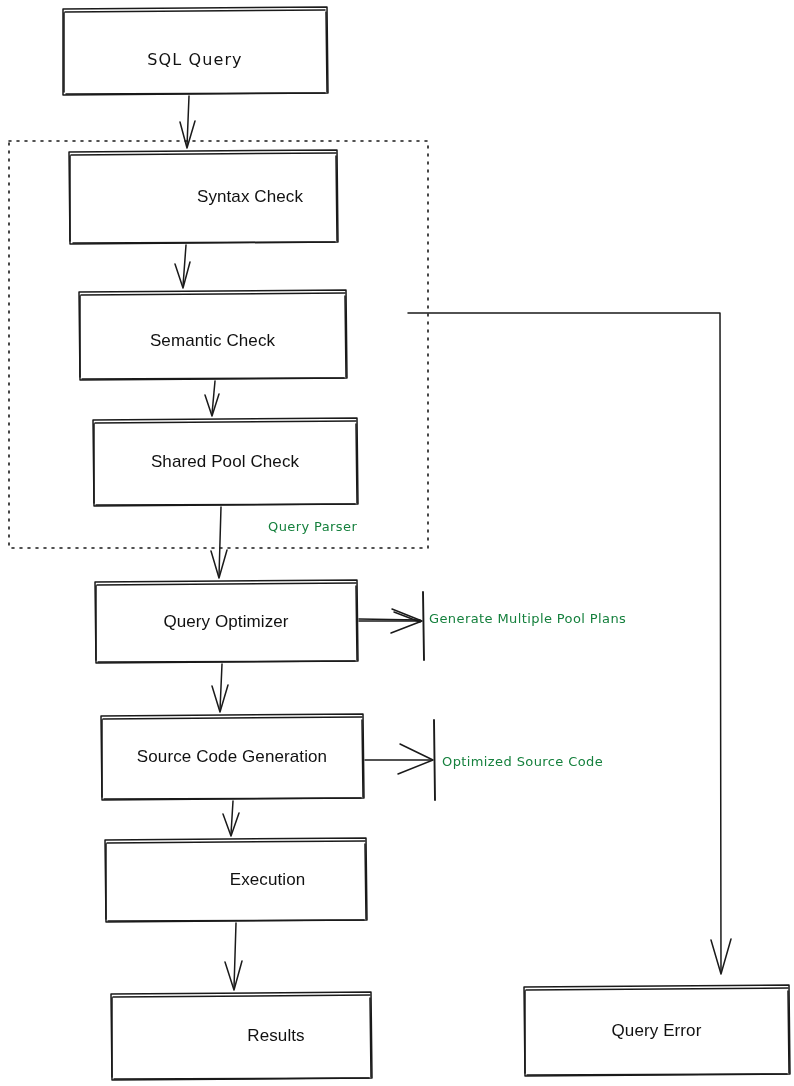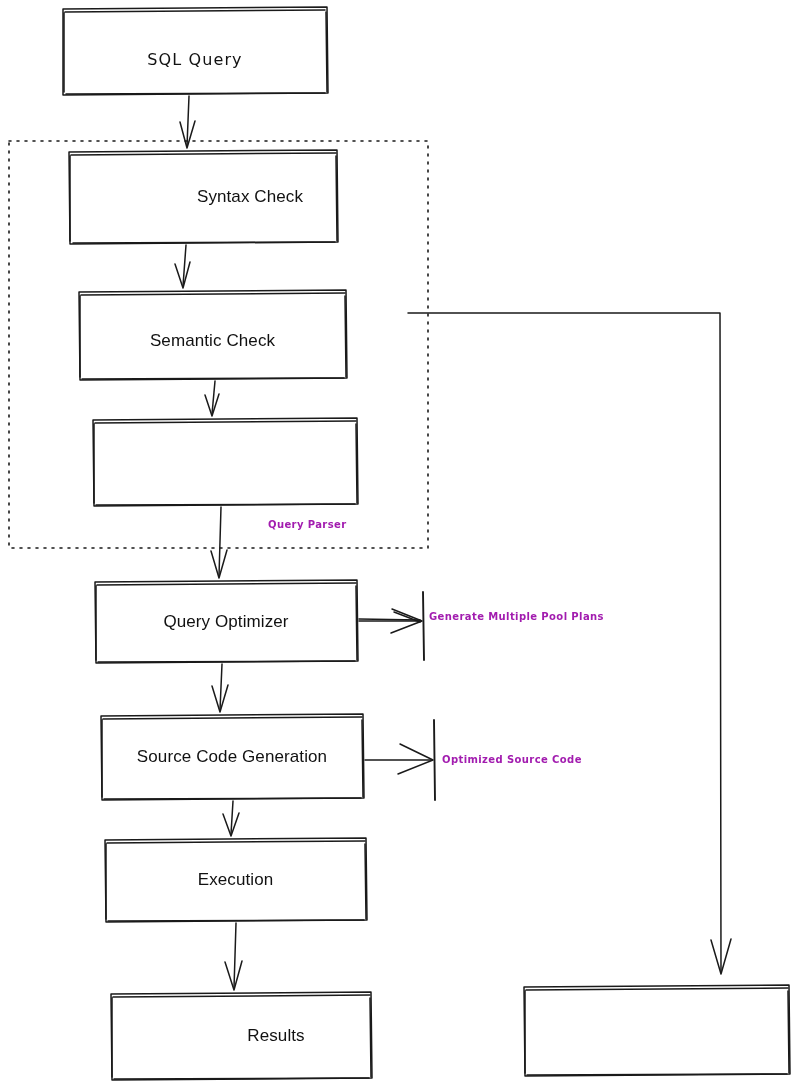--- a/index.html
+++ b/index.html
@@ -12,24 +12,23 @@
      display:flex;align-items:center;justify-content:center;
      text-align:center;
      font-family:"Liberation Sans",sans-serif;
      font-size:17px;color:#111111;
      letter-spacing:.1px;
      pointer-events:none;
   }
   .hand-label{
      position:absolute;
      font-family:"DejaVu Sans",sans-serif;
-     font-size:10px;color:#a21caf;
+     font-size:13px;color:#15803d;
      letter-spacing:.4px;
      white-space:nowrap;
-     font-weight:bold;
   }
   .hand-node{
      font-family:"DejaVu Sans",sans-serif;
      font-size:16px;letter-spacing:1.1px;
   }
 </style>
 </head>
 <body>
 
 <div id="stage">
@@ -146,29 +145,31 @@
       <line x1="434" y1="720" x2="435" y2="800" stroke-width="1.9"></line>
     </g>
   </svg>
 
   <div class="node-label hand-node" style="left:62px;top:15px;width:266px;height:88px;">SQL Query</div>
 
   <div class="node-label" style="left:68px;top:150px;width:270px;height:94px;padding-left:47px;">Syntax Check</div>
 
   <div class="node-label" style="left:78px;top:290px;width:269px;height:101px;">Semantic Check</div>
 
+  <div class="node-label" style="left:92px;top:418px;width:266px;height:88px;">Shared Pool Check</div>
 
   <div class="node-label" style="left:94px;top:580px;width:264px;height:83px;">Query Optimizer</div>
 
   <div class="node-label" style="left:100px;top:714px;width:264px;height:86px;">Source Code Generation</div>
 
-  <div class="node-label" style="left:104px;top:838px;width:263px;height:84px;">Execution</div>
+  <div class="node-label" style="left:104px;top:838px;width:263px;height:84px;padding-left:32px;">Execution</div>
 
   <div class="node-label" style="left:110px;top:992px;width:262px;height:88px;padding-left:35px;">Results</div>
 
+  <div class="node-label" style="left:523px;top:985px;width:267px;height:91px;">Query Error</div>
 
   <div class="hand-label" style="left:268px;top:519px;">Query Parser</div>
 
   <div class="hand-label" style="left:429px;top:611px;">Generate Multiple Pool Plans</div>
 
   <div class="hand-label" style="left:442px;top:754px;">Optimized Source Code</div>
 
 </div>
 
 </body></html>

